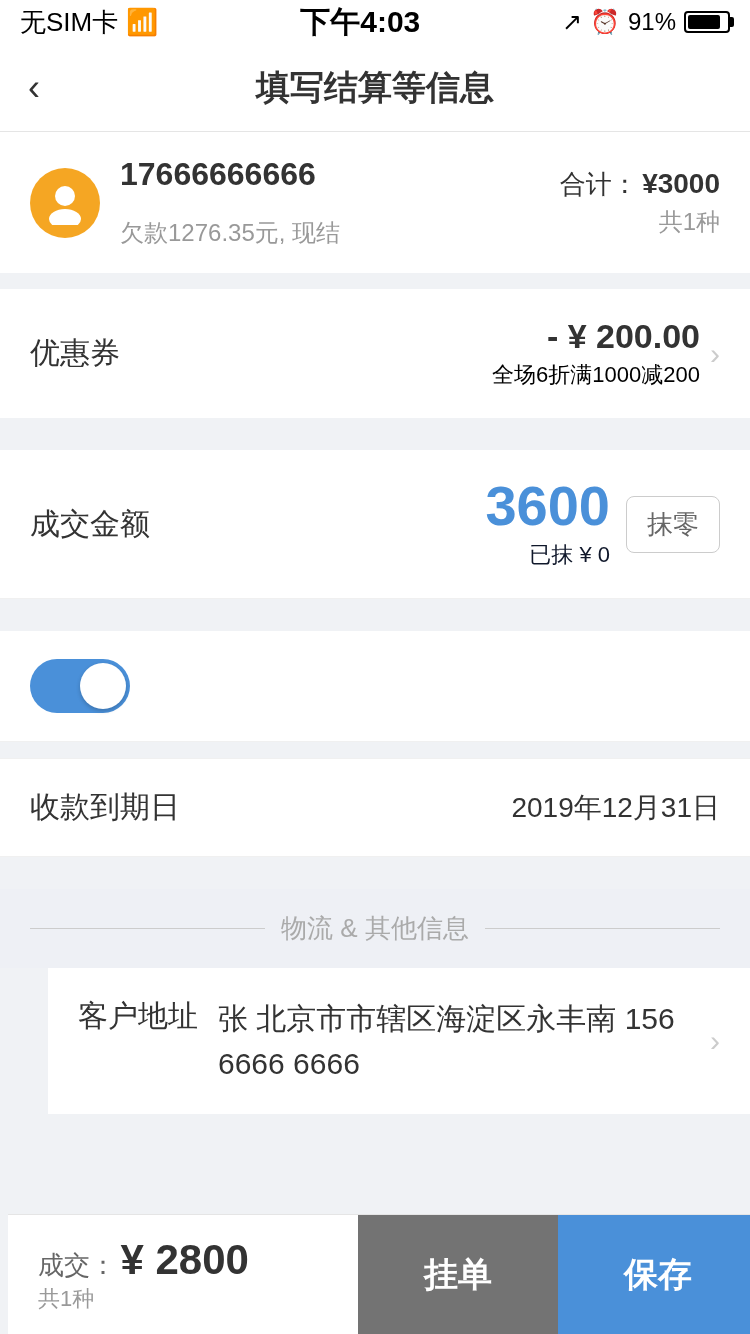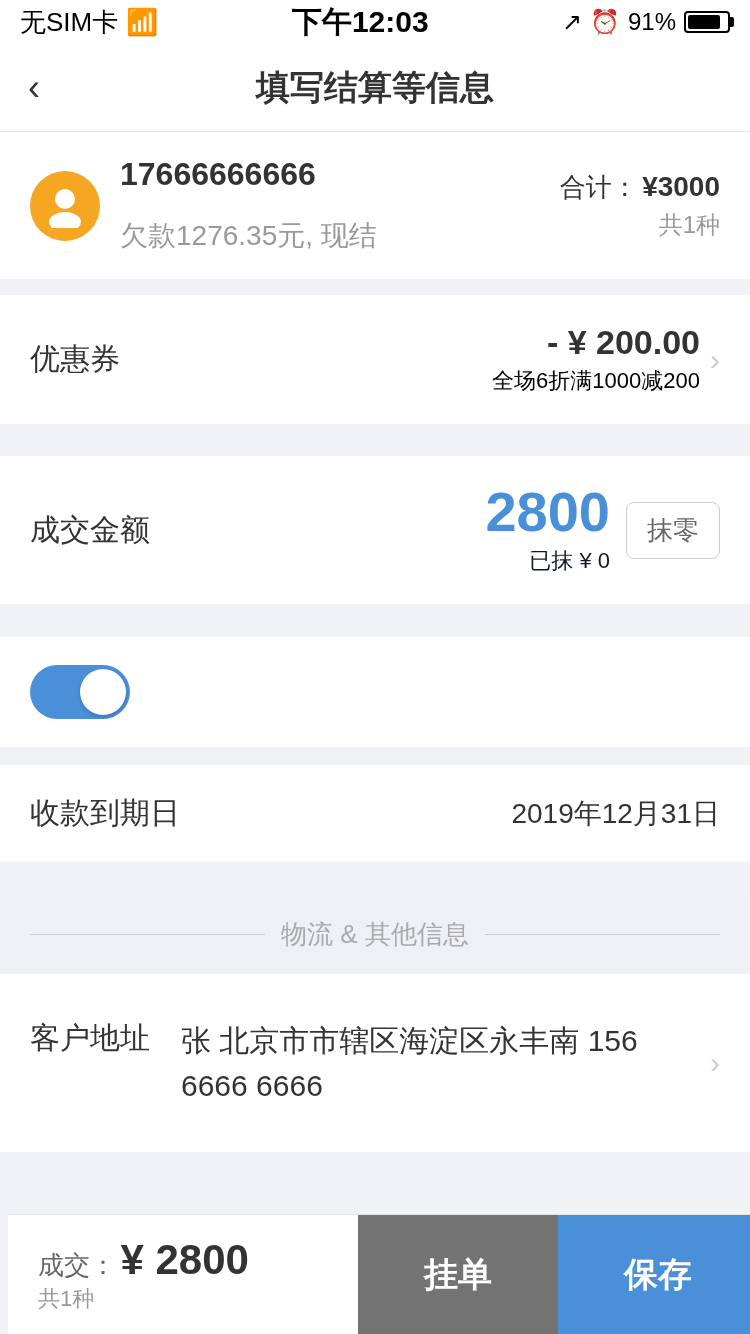--- a/index.html
+++ b/index.html
@@ -97,21 +97,20 @@
 
     
     .content {
       padding-bottom: 140px;
     }
 
     
     .card {
       background: #fff;
       margin-bottom: 16px;
-      gap: 11px;
     }
 
     
     .customer-row {
       background: #fff;
       display: flex;
       align-items: center;
       justify-content: space-between;
       padding: 24px 30px;
       margin-bottom: 16px;
@@ -132,21 +131,21 @@
       flex-shrink: 0;
     }
     .customer-info {}
     .customer-phone {
       font-size: 32px;
       font-weight: 600;
       color: #333;
       margin-bottom: 6px;
     }
     .customer-sub {
-      font-size: 28px;
+      font-size: 24px;
       color: #999;
       margin-top: 24px;
     }
     .customer-right {
       text-align: right;
     }
     .total-label {
       font-size: 26px;
       color: #333;
     }
@@ -308,21 +307,22 @@
       font-size: 26px;
       color: #aaa;
     }
 
     
     .address-row {
       background: #fff;
       display: flex;
       align-items: flex-start;
       justify-content: space-between;
-      padding: 44px 30px;
+      padding: 28px 30px;
+      margin-left: 48px;
     }
     .address-label {
       font-size: 30px;
       color: #333;
       white-space: nowrap;
       margin-right: 20px;
       flex-shrink: 0;
     }
     .address-value {
       font-size: 30px;
@@ -393,21 +393,21 @@
     }
   </style>
 </head>
 <body>
 
 <div class="status-bar">
   <div class="status-left">
     <span>无SIM卡</span>
     <span>📶</span>
   </div>
-  <div class="status-center">下午12:03</div>
+  <div class="status-center">下午4:03</div>
   <div class="status-right">
     <span>↗</span>
     <span>⏰</span>
     <span>91%</span>
     <div class="battery">
       <div class="battery-fill"></div>
     </div>
   </div>
 </div>
 
@@ -450,21 +450,21 @@
       <span class="chevron-right">›</span>
     </div>
   </div>
 
   <div class="section-divider"></div>
 
   <div class="form-row card">
     <span class="row-label">成交金额</span>
     <div class="row-right">
       <div>
-        <div class="amount-blue">2800</div>
+        <div class="amount-blue">3600</div>
         <div class="amount-sub">已抹  ¥ 0</div>
       </div>
       <button class="btn-round">抹零</button>
     </div>
   </div>
 
 
   <div class="section-divider"></div>
 
   <div class="form-row card">

